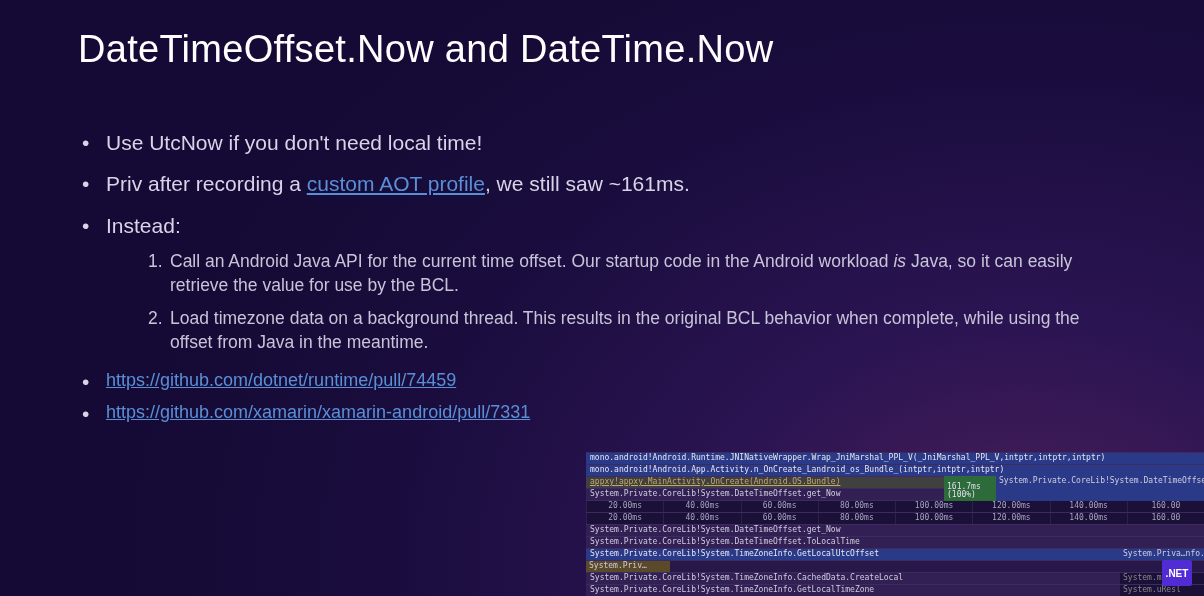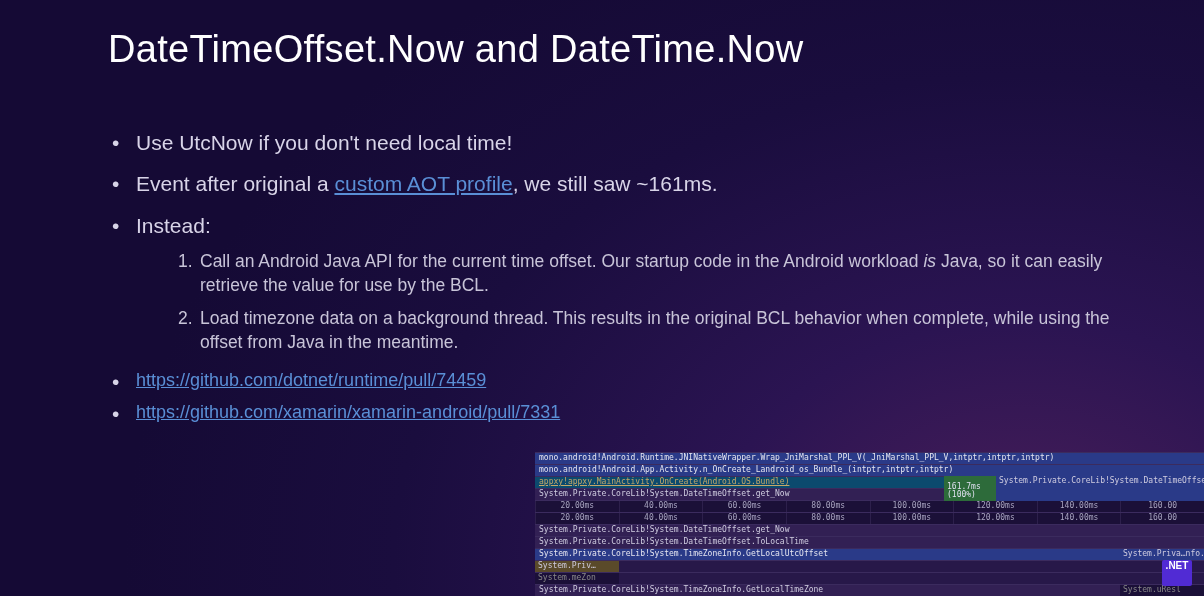--- a/index.html
+++ b/index.html
@@ -4,21 +4,21 @@
 <style>
   * { margin: 0; padding: 0; box-sizing: border-box; }
   html, body { width: 1204px; height: 596px; overflow: hidden; }
   body {
     background: radial-gradient(ellipse 900px 700px at 85% 95%, #4a1f5a 0%, #2b1452 35%, #1a0d3e 70%, #150a35 100%);
     font-family: "Segoe UI", Arial, sans-serif;
     color: #e8e4f0;
     position: relative;
   }
   .slide {
-    padding: 28px 78px 0 108px;
+    padding: 28px 78px 0 78px;
   }
   h1 {
     font-size: 38px;
     font-weight: 400;
     color: #ffffff;
     margin-bottom: 58px;
     letter-spacing: 0.3px;
   }
   ul.main { list-style: none; }
   ul.main > li {
@@ -67,41 +67,41 @@
     color: #5a8fd6;
     text-decoration: underline;
     text-align: right;
   }
 
   
   .trace {
     position: absolute;
     right: 0;
     bottom: 0;
-    width: 669px;
+    width: 618px;
     font-family: "Consolas", monospace;
     font-size: 8px;
     line-height: 1.05;
     color: #d0cde0;
     background: #271849;
   }
   .trace .trow {
     display: flex;
     align-items: stretch;
     border-top: 1px solid rgba(120,100,160,.25);
     min-height: 12px;
   }
   .trace .full {
     flex: 1;
     padding: 1px 4px;
     white-space: nowrap;
     overflow: hidden;
   }
   .trace .bg-blue { background: #2a3a88; color: #e6e6f0; }
-  .trace .bg-dark { background: #0c4a6e; }
+  .trace .bg-dark { background: #404040; }
   .trace .bg-mid  { background: #322054; }
   .trace .timeline {
     flex: 1;
     display: flex;
     background: #1b1038;
     position: relative;
   }
   .trace .timeline .tick {
     flex: 1;
     text-align: center;
@@ -129,34 +129,35 @@
     position: absolute;
     right: 12px;
     bottom: 10px;
     width: 30px;
     height: 26px;
     background: #512bd4;
     color: #fff;
     font-size: 10px;
     font-weight: 600;
     display: flex;
+    align-items: center;
     justify-content: center;
     border-radius: 2px;
   }
 </style>
 </head>
 <body>
 
 <div class="slide">
   <h1>DateTimeOffset.Now and DateTime.Now</h1>
 
   <ul class="main">
     <li><span>Use UtcNow if you don't need local time!</span></li>
     <li>
-      <span>Event after original a </span><a class="slide-link" href="#"><span>custom AOT profile</span></a><span>, we still saw ~161ms.</span>
+      <span>Priv after recording a </span><a class="slide-link" href="#"><span>custom AOT profile</span></a><span>, we still saw ~161ms.</span>
     </li>
     <li>
       <span>Instead:</span>
       <ol class="sub">
         <li>
           <span>Call an Android Java API for the current time offset. Our startup code in the Android workload </span><em>is</em><span> Java, so it can easily retrieve the value for use by the BCL.</span>
         </li>
         <li><span>Load timezone data on a background thread. This results in the original BCL behavior when complete, while using the offset from Java in the meantime.</span></li>
       </ol>
     </li>
@@ -215,20 +216,21 @@
       <div class="full bg-mid">System.Private.CoreLib!System.DateTimeOffset.ToLocalTime</div>
     </div>
   <div class="trow">
     <div class="full bg-blue">System.Private.CoreLib!System.TimeZoneInfo.GetLocalUtcOffset</div>
     <div class="rightcol rc-blue">System.Priva…nfo..cctor</div>
   </div>
   <div class="trow">
     <div class="rightcol rc-brown">System.Priv…</div>
   </div>
   <div class="trow">
+    <div class="full bg-mid">System.Private.CoreLib!System.TimeZoneInfo.CachedData.CreateLocal</div>
     <div class="rightcol rc-dark">System.meZon</div>
   </div>
   <div class="trow">
     <div class="full bg-mid">System.Private.CoreLib!System.TimeZoneInfo.GetLocalTimeZone</div>
     <div class="rightcol rc-dark">System.uResl</div>
   </div>
 </div>
 
 <div class="dotnet-badge">
     <span>.NET</span>

